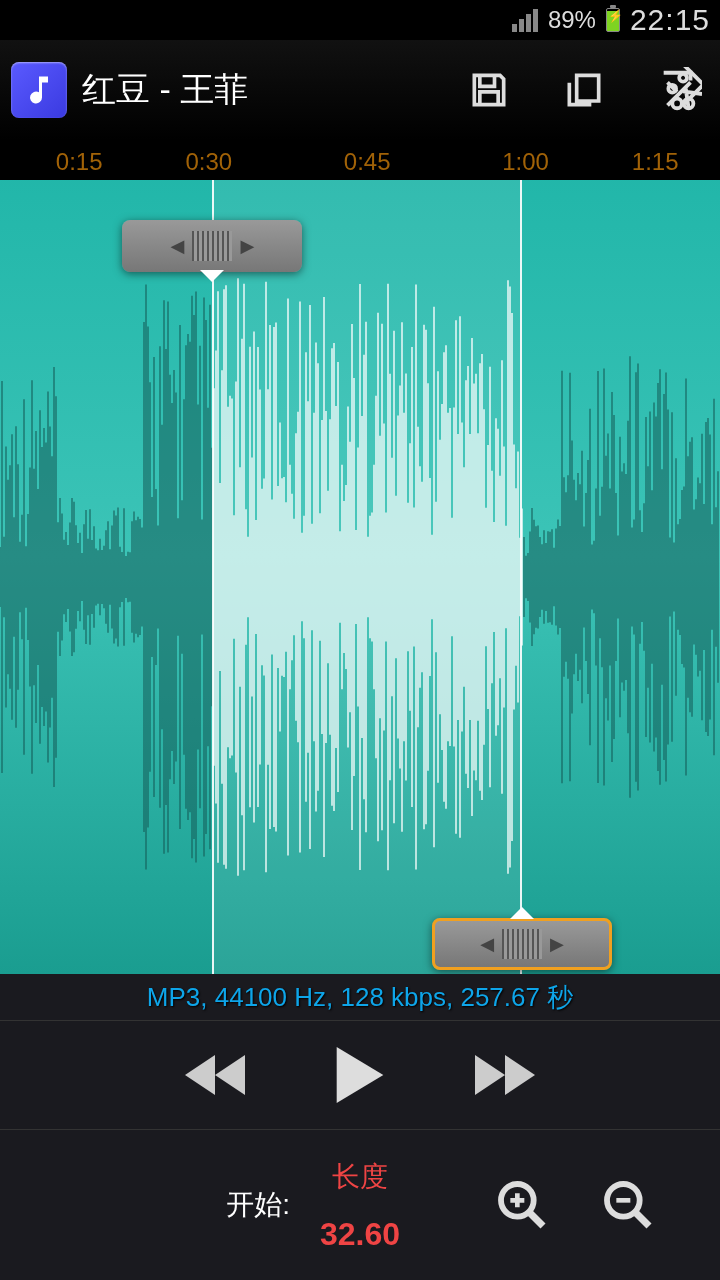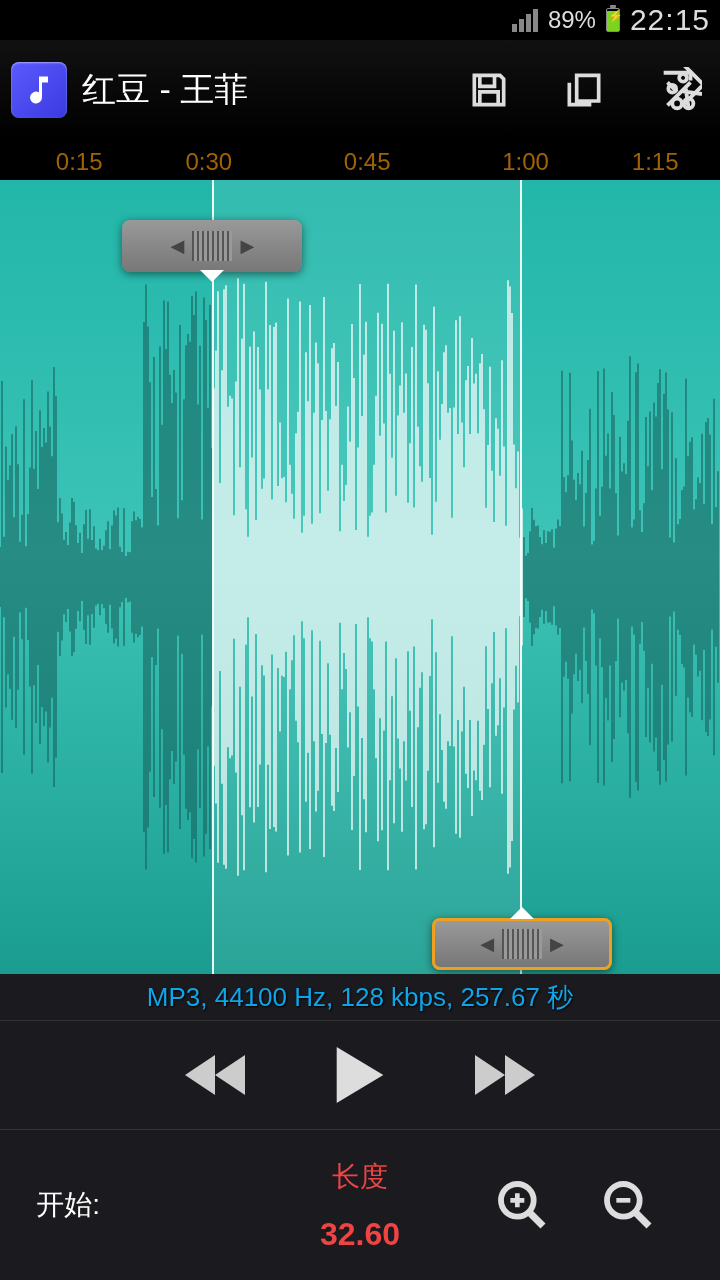--- a/index.html
+++ b/index.html
@@ -33,21 +33,21 @@
 .drag-handle .arrow { color: #444; font-size: 18px; }
 .drag-handle .grip { width: 40px; height: 30px; background: repeating-linear-gradient(90deg, #555 0, #555 2px, #999 2px, #999 5px); }
 
 .file-info { height: 46px; display: flex; align-items: center; justify-content: center; color: #0ea5e9; font-size: 26px; text-shadow: 1px 1px 2px #000; }
 
 .playback-controls { height: 110px; display: flex; align-items: center; justify-content: center; gap: 90px; border-top: 1px solid #333; border-bottom: 1px solid #333; }
 .play-btn { display: flex; align-items: center; justify-content: center; }
 
 .bottom-controls { height: 150px; display: flex; padding: 10px 0; }
 .time-inputs { width: 290px; display: flex; flex-direction: column; justify-content: center; gap: 12px; padding-left: 30px; }
-.time-row { display: flex; align-items: center; gap: 15px; color: #fff; font-size: 28px; }
+.time-row { display: flex; align-items: center; gap: 15px; color: #fff; font-size: 28px; justify-content: flex-end; }
 .time-row label { width: 70px; text-align: right; }
 .time-row input { width: 120px; background: transparent; border: none; border-bottom: 2px solid #aaa; color: #fff; font-size: 28px; text-align: center; padding: 4px 0; }
 .length-section { width: 140px; display: flex; flex-direction: column; justify-content: center; align-items: center; gap: 20px; color: #ef4444; }
 .length-label { font-size: 28px; }
 .length-value { font-size: 32px; font-weight: bold; }
 .zoom-buttons { flex: 1; display: flex; align-items: center; justify-content: center; gap: 50px; }
 .zoom-btn { display: flex; align-items: center; justify-content: center; }
 </style>
 </head>
 <body>

